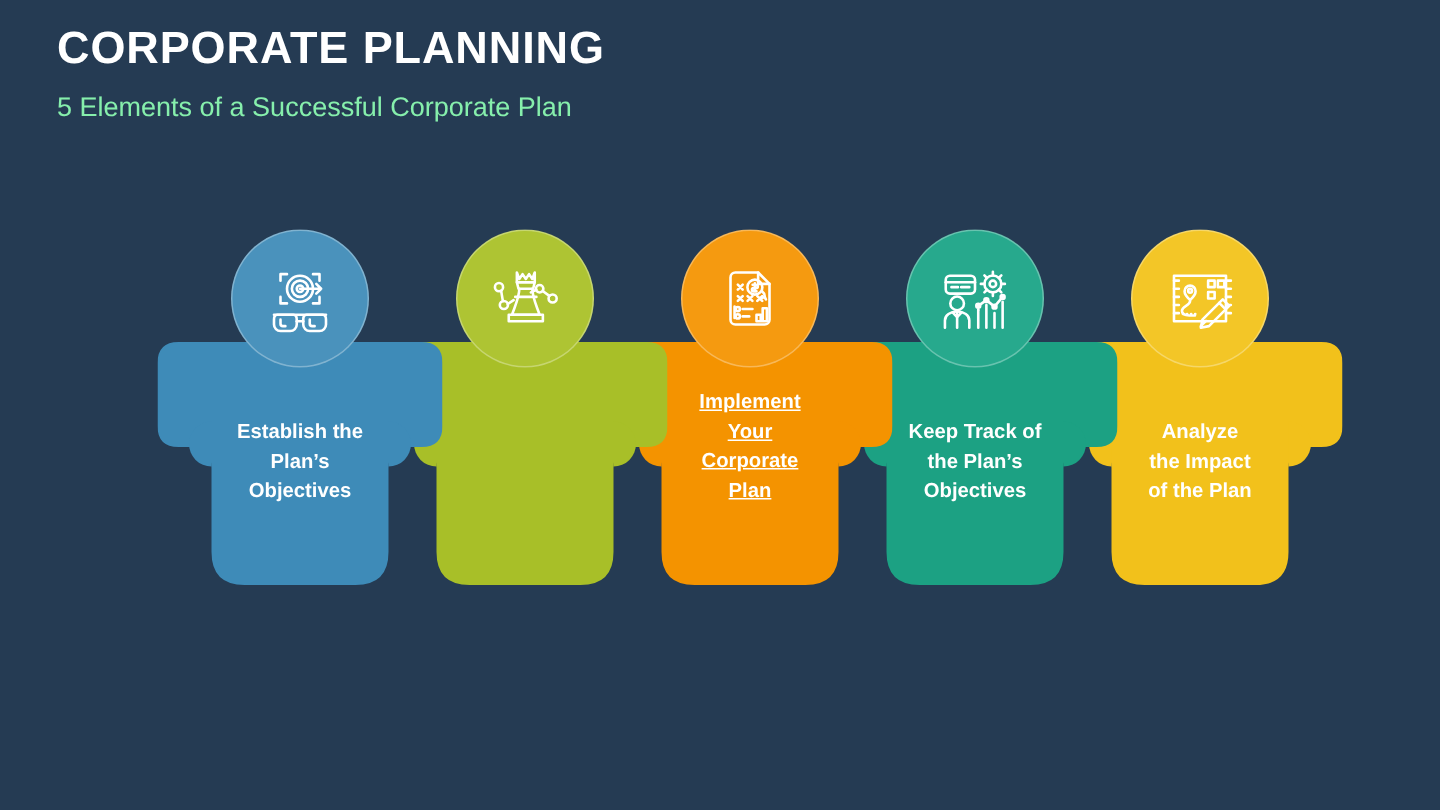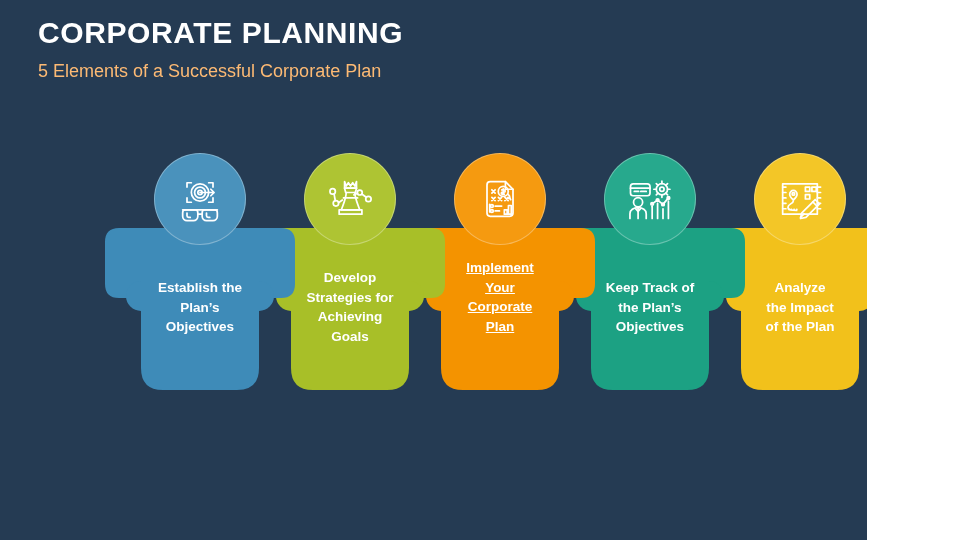--- a/index.html
+++ b/index.html
@@ -8,21 +8,21 @@
     padding: 0;
   }
   body {
     width: 960px;
     height: 540px;
     overflow: hidden;
     font-family: "Liberation Sans", sans-serif;
   }
   #slide {
     position: relative;
-    width: 867px;
+    width: 960px;
     height: 540px;
     background: #253b53;
     overflow: hidden;
   }
 
   
   #header {
     position: absolute;
     left: 38px;
     top: 16px;
@@ -33,21 +33,21 @@
     font-weight: bold;
     letter-spacing: 0.6px;
     color: #ffffff;
     line-height: 1.15;
     margin: 0;
     white-space: nowrap;
   }
   #slide-subtitle {
     font-size: 18px;
     font-weight: normal;
-    color: #fdba74;
+    color: #86efac;
     margin: 10px 0 0 0;
     line-height: 1.2;
     white-space: nowrap;
   }
 
   
   #diagram {
     position: absolute;
     left: 0;
     top: 150px;
@@ -165,24 +165,20 @@
       <circle cx="11" cy="28" r="2.5"></circle>
       <path d="M9.3 19.2L10.4 25.6"></path>
       <path d="M13.4 27.4L17 25"></path>
       <circle cx="33" cy="18" r="2.3"></circle>
       <circle cx="41" cy="24" r="2.5"></circle>
       <path d="M34.9 19.4L39 22.4"></path>
       <path d="M31 18.6l-3.4 1.6"></path>
     </g>
           </svg>
         </div>
-        <div class="step-label" style="top: 118px;">Develop
-Strategies for
-Achieving
-Goals</div>
       </div>
       <div class="step" style="left: 385px; z-index: 8;">
         <svg class="step-shape" viewBox="0 0 190 240" width="190" height="240">
           <g fill="#f49300">
             <path d="M 14 78 Q 0 78 0 92 L 0 81 L 0 119 L 0 134 Q 0 148 14 148 L 22 148 Q 36 148 36 162 L 36 218 Q 36 240 58 240 L 132 240 Q 154 240 154 218 L 154 162 Q 154 148 168 148 L 176 148 Q 190 148 190 134 L 190 92 Q 190 78 176 78 Z"></path>
             <path d="M 0 81 a 19 19 0 1 0 0 38 Z"></path>
             <path d="M 190 81 a 19 19 0 1 1 0 38 Z"></path>
             <path d="M 36 131 a 15 15 0 1 0 0 30 Z"></path>
             <path d="M 154 131 a 15 15 0 1 1 0 30 Z"></path>
           </g>

